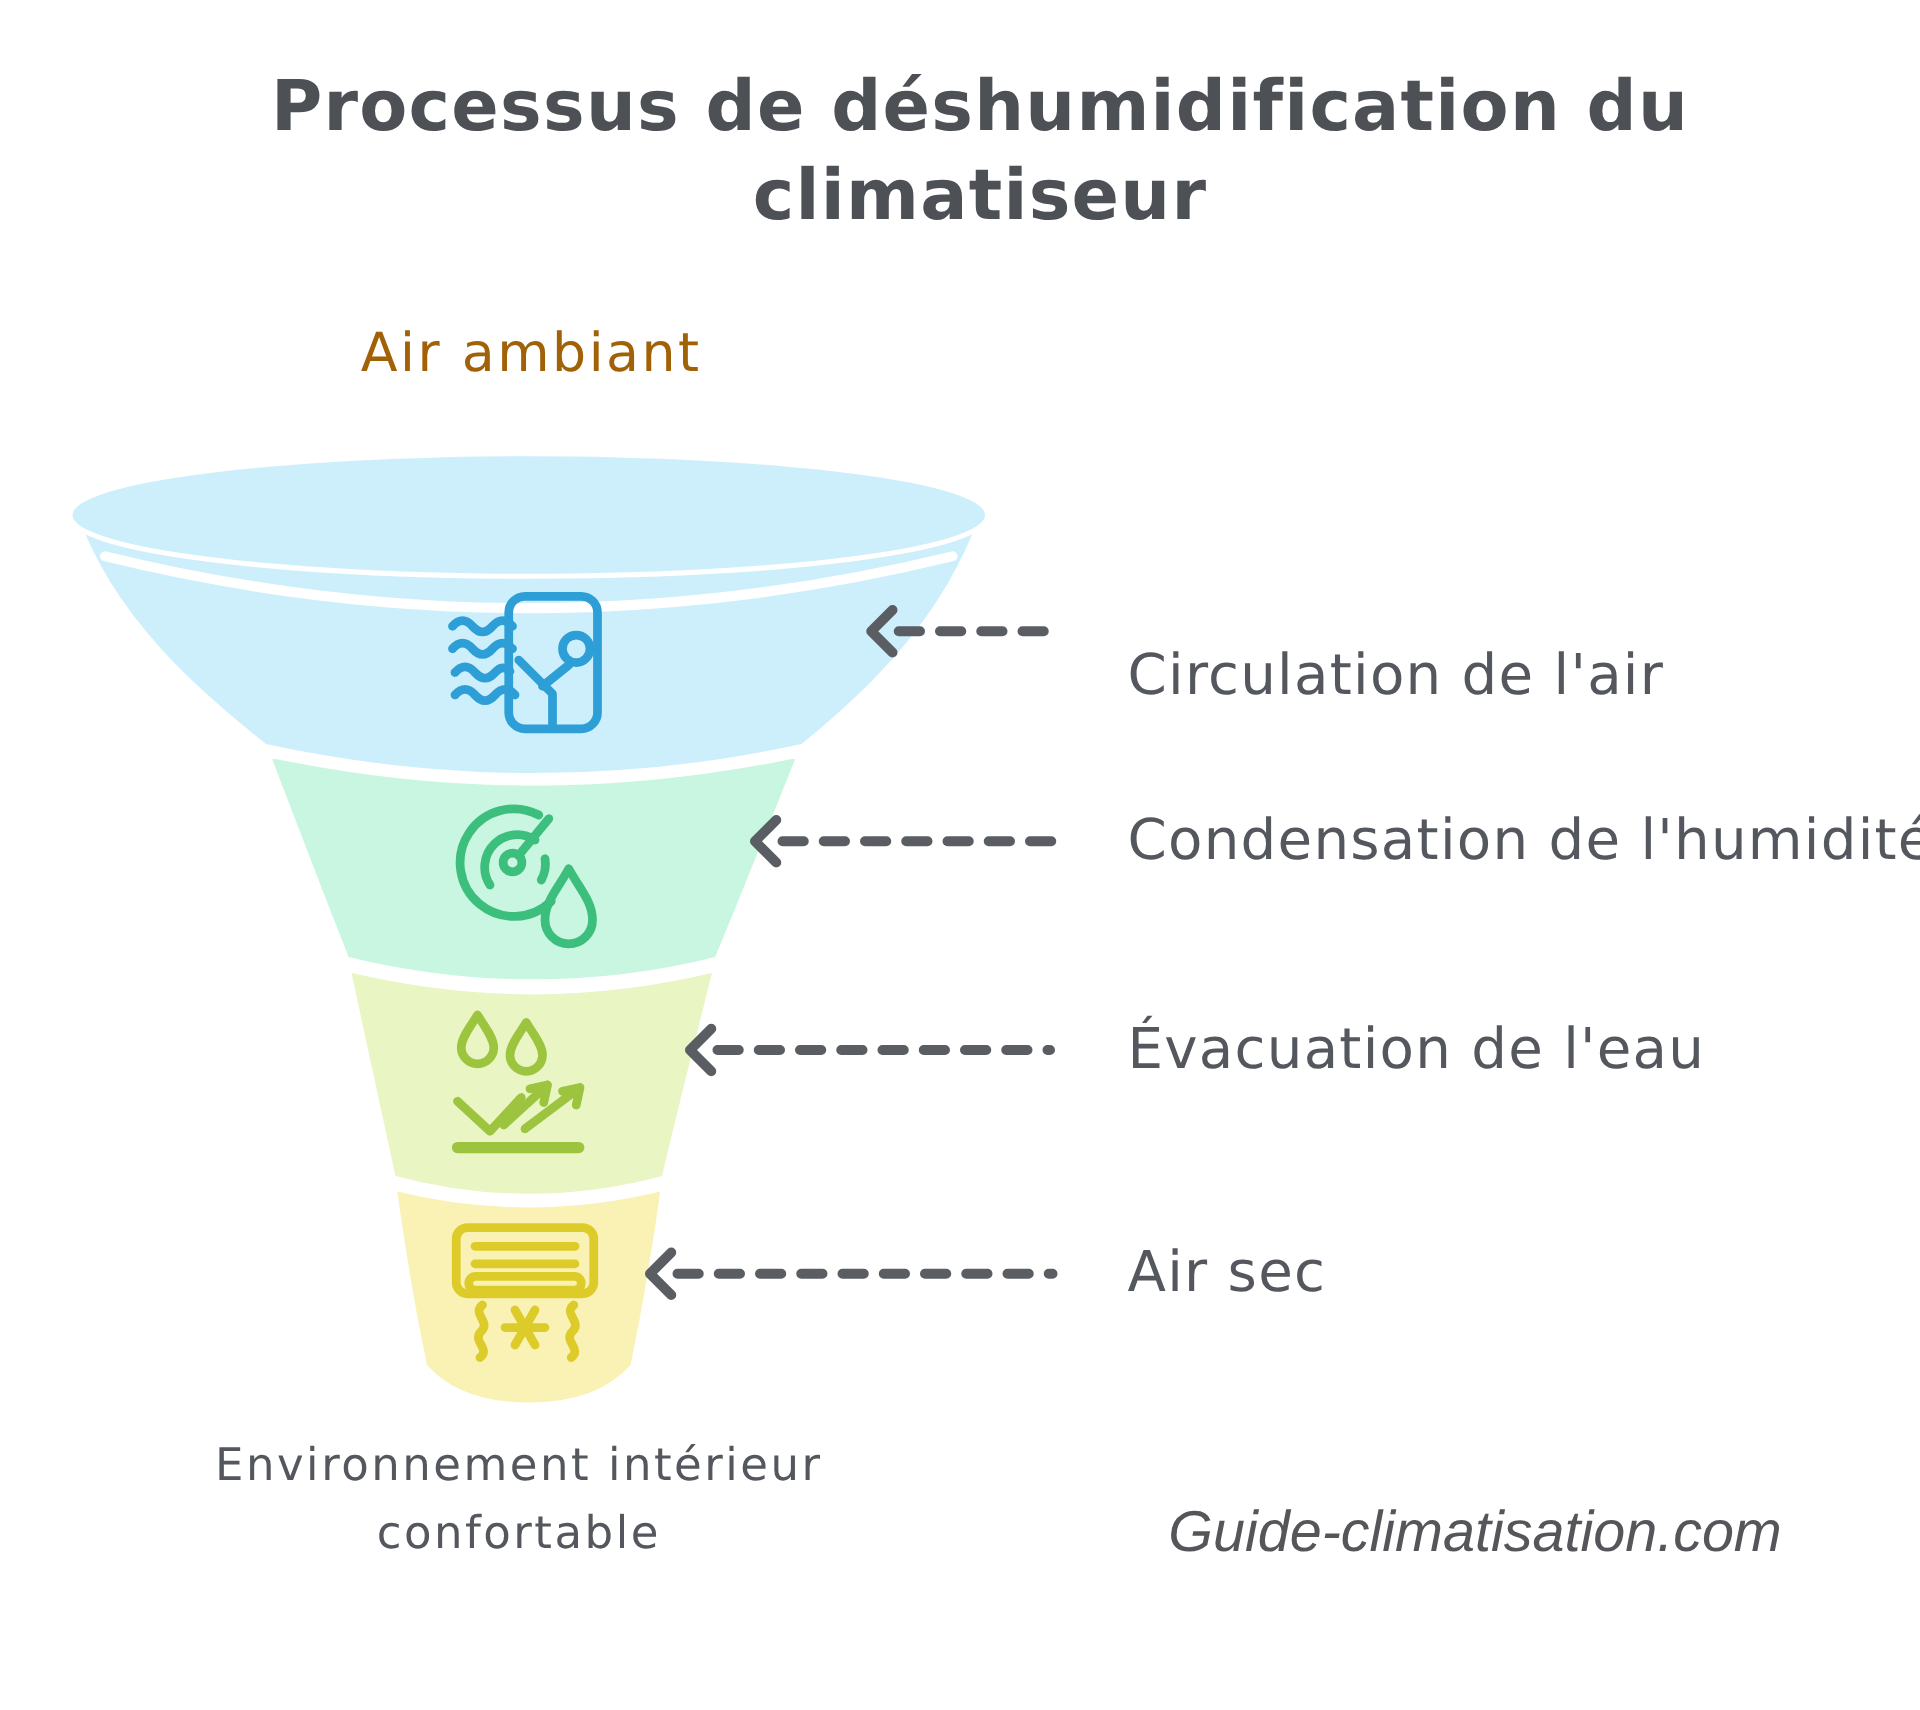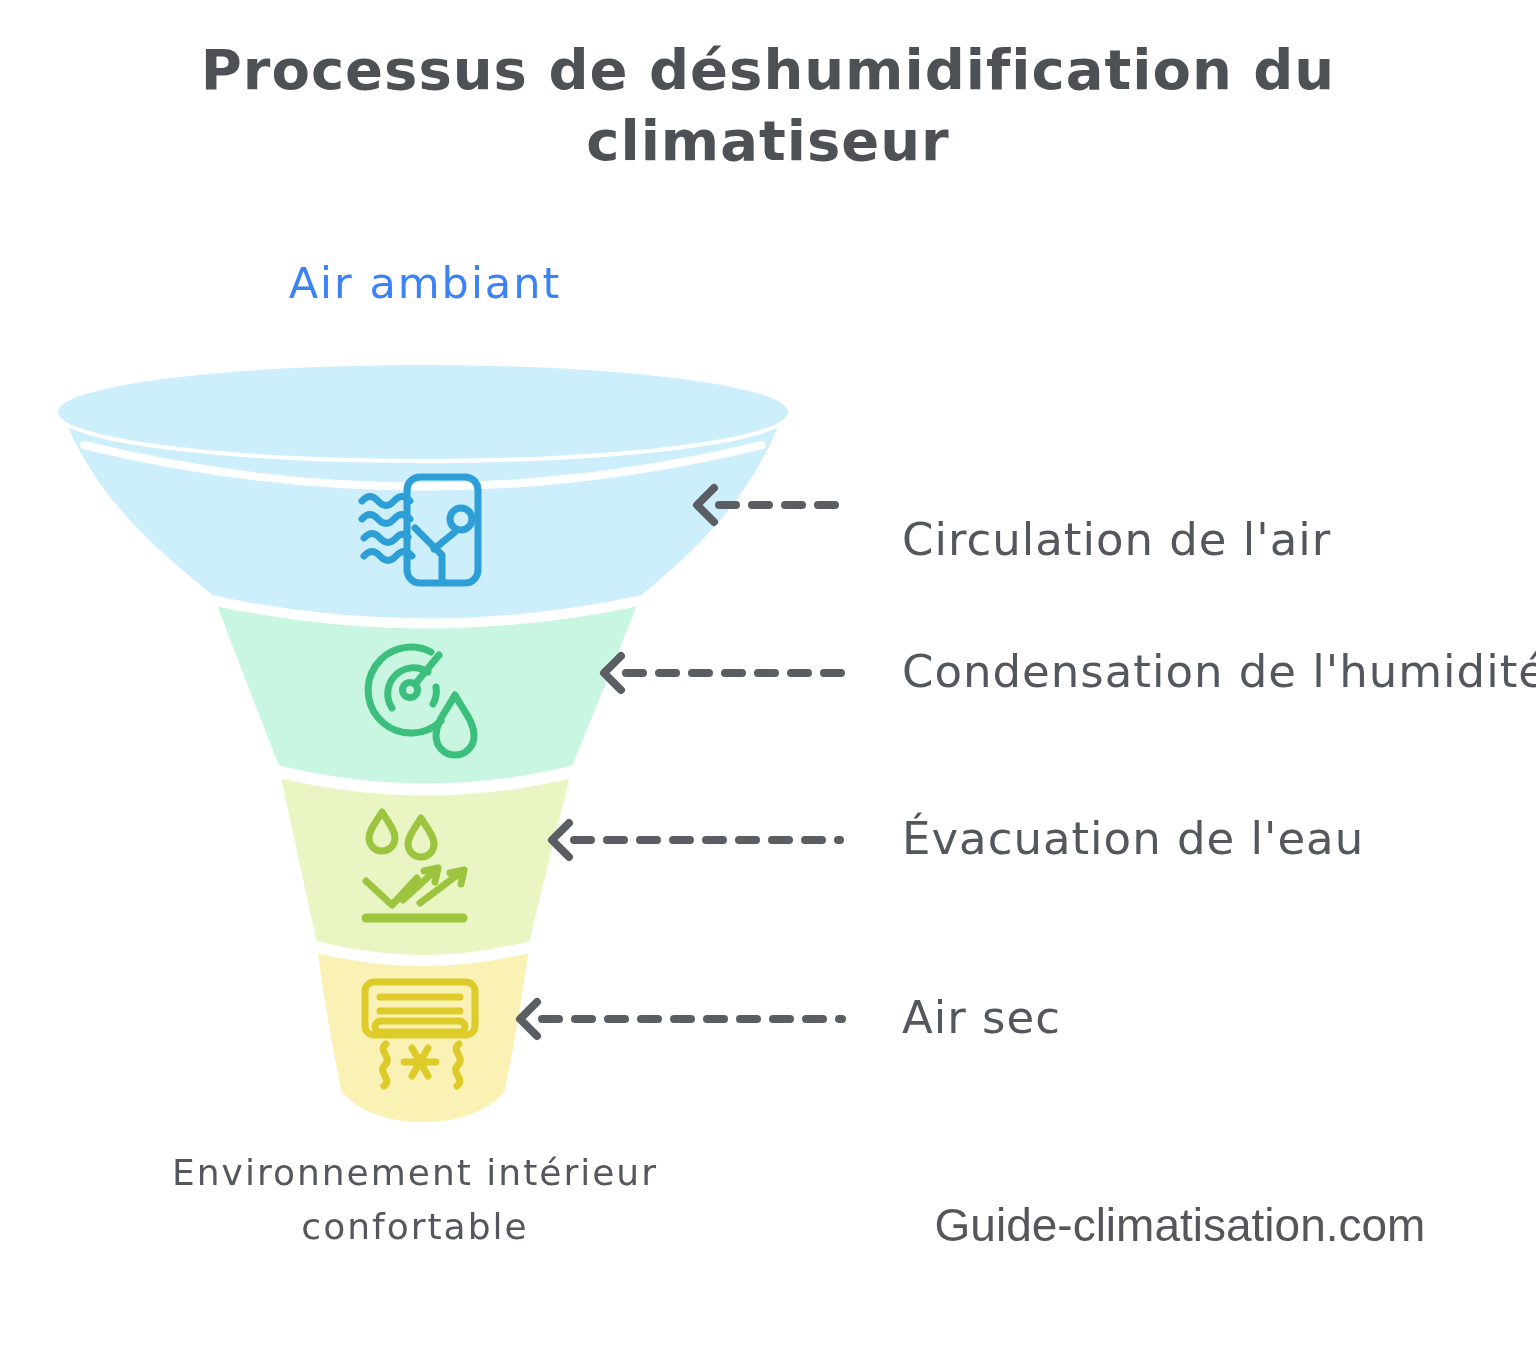--- a/index.html
+++ b/index.html
@@ -16,36 +16,36 @@
     position:absolute;
     top:34px;
     left:148px;
     width:1240px;
     text-align:center;
     font-size:56px;
     font-weight:700;
     letter-spacing:1px;
     line-height:1.27;
     color:#4d5156;
-    margin:0;
+    margin:16px;
   }
   .funnel-svg{
     position:absolute;
     left:0;top:0;
     width:1536px;height:1368px;
   }
   .top-label{
     position:absolute;
     top:258px;
     left:125px;
     width:600px;
     text-align:center;
     font-size:43px;
     letter-spacing:2px;
-    color:#3b82f6;
+    color:#a16207;
   }
   .stage-label{
     position:absolute;
     left:902px;
     font-size:45px;
     letter-spacing:1px;
     white-space:nowrap;
     color:#54585e;
   }
   .stage-label.s0{top:477px;margin-top:36px;}
@@ -65,20 +65,21 @@
   }
   .watermark{
     position:absolute;
     top:1198px;
     left:898px;
     width:564px;
     text-align:center;
     font-size:46px;
     color:#55565a;
     font-family:"Liberation Sans", sans-serif;
+    font-style:italic;
   }
 </style>
 </head>
 <body>
 
 <div class="canvas">
 
   <h1 class="title">Processus de déshumidification du climatiseur</h1>
 
   <div class="top-label">Air ambiant</div>

